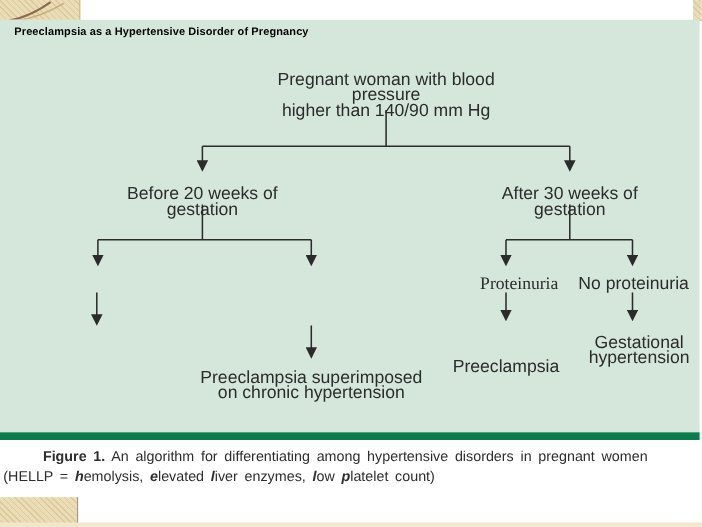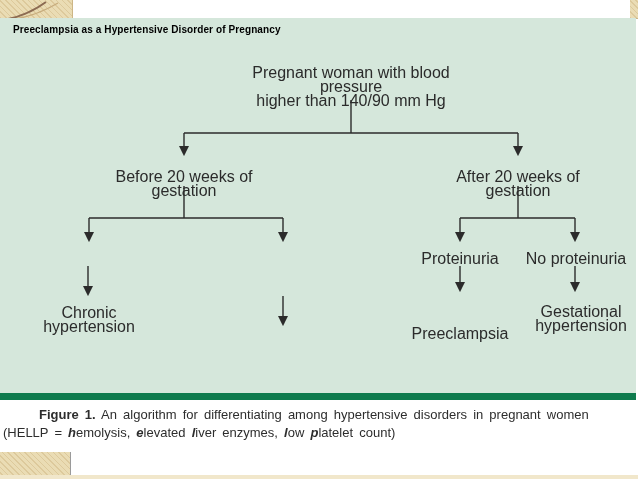--- a/index.html
+++ b/index.html
@@ -107,25 +107,26 @@
         <path d="M460,200 V222" marker-end="url(#ah)"></path>
         <path d="M575,200 V222" marker-end="url(#ah)"></path>
         <path d="M460,248 V272" marker-end="url(#ah)"></path>
         <path d="M575,248 V272" marker-end="url(#ah)"></path>
       </svg>
 
       <div class="node center" style="left:236px;top:48px;width:230px;">Pregnant woman with blood pressure
 higher than 140/90 mm Hg</div>
 
       <div class="node center" style="left:94px;top:152px;width:180px;">Before 20 weeks of gestation</div>
-      <div class="node center" style="left:428px;top:152px;width:180px;">After 20 weeks of gestation</div>
+      <div class="node center" style="left:428px;top:152px;width:180px;">After 30 weeks of gestation</div>
 
-      <div class="node center" style="left:14px;top:288px;width:150px;">Chronic hypertension</div>
+      <div class="node center" style="left:173px;top:319px;width:220px;">Preeclampsia superimposed
+on chronic hypertension</div>
 
-      <div class="node center" style="left:400px;top:234px;width:120px;">Proteinuria</div>
+      <div class="node center" style="left:412px;top:234px;width:120px;font-family:Liberation Serif, serif;">Proteinuria</div>
       <div class="node center" style="left:516px;top:234px;width:120px;">No proteinuria</div>
       <div class="node center" style="left:400px;top:287px;width:120px;margin-top:22px;">Preeclampsia</div>
       <div class="node center" style="left:521px;top:287px;width:120px;">Gestational
 hypertension</div>
     </div>
 
     <div class="accent-bar"></div>
 
     <div class="caption">
       <div><b>Figure 1.</b><span> An algorithm for differentiating among hypertensive disorders in pregnant women</span></div>

